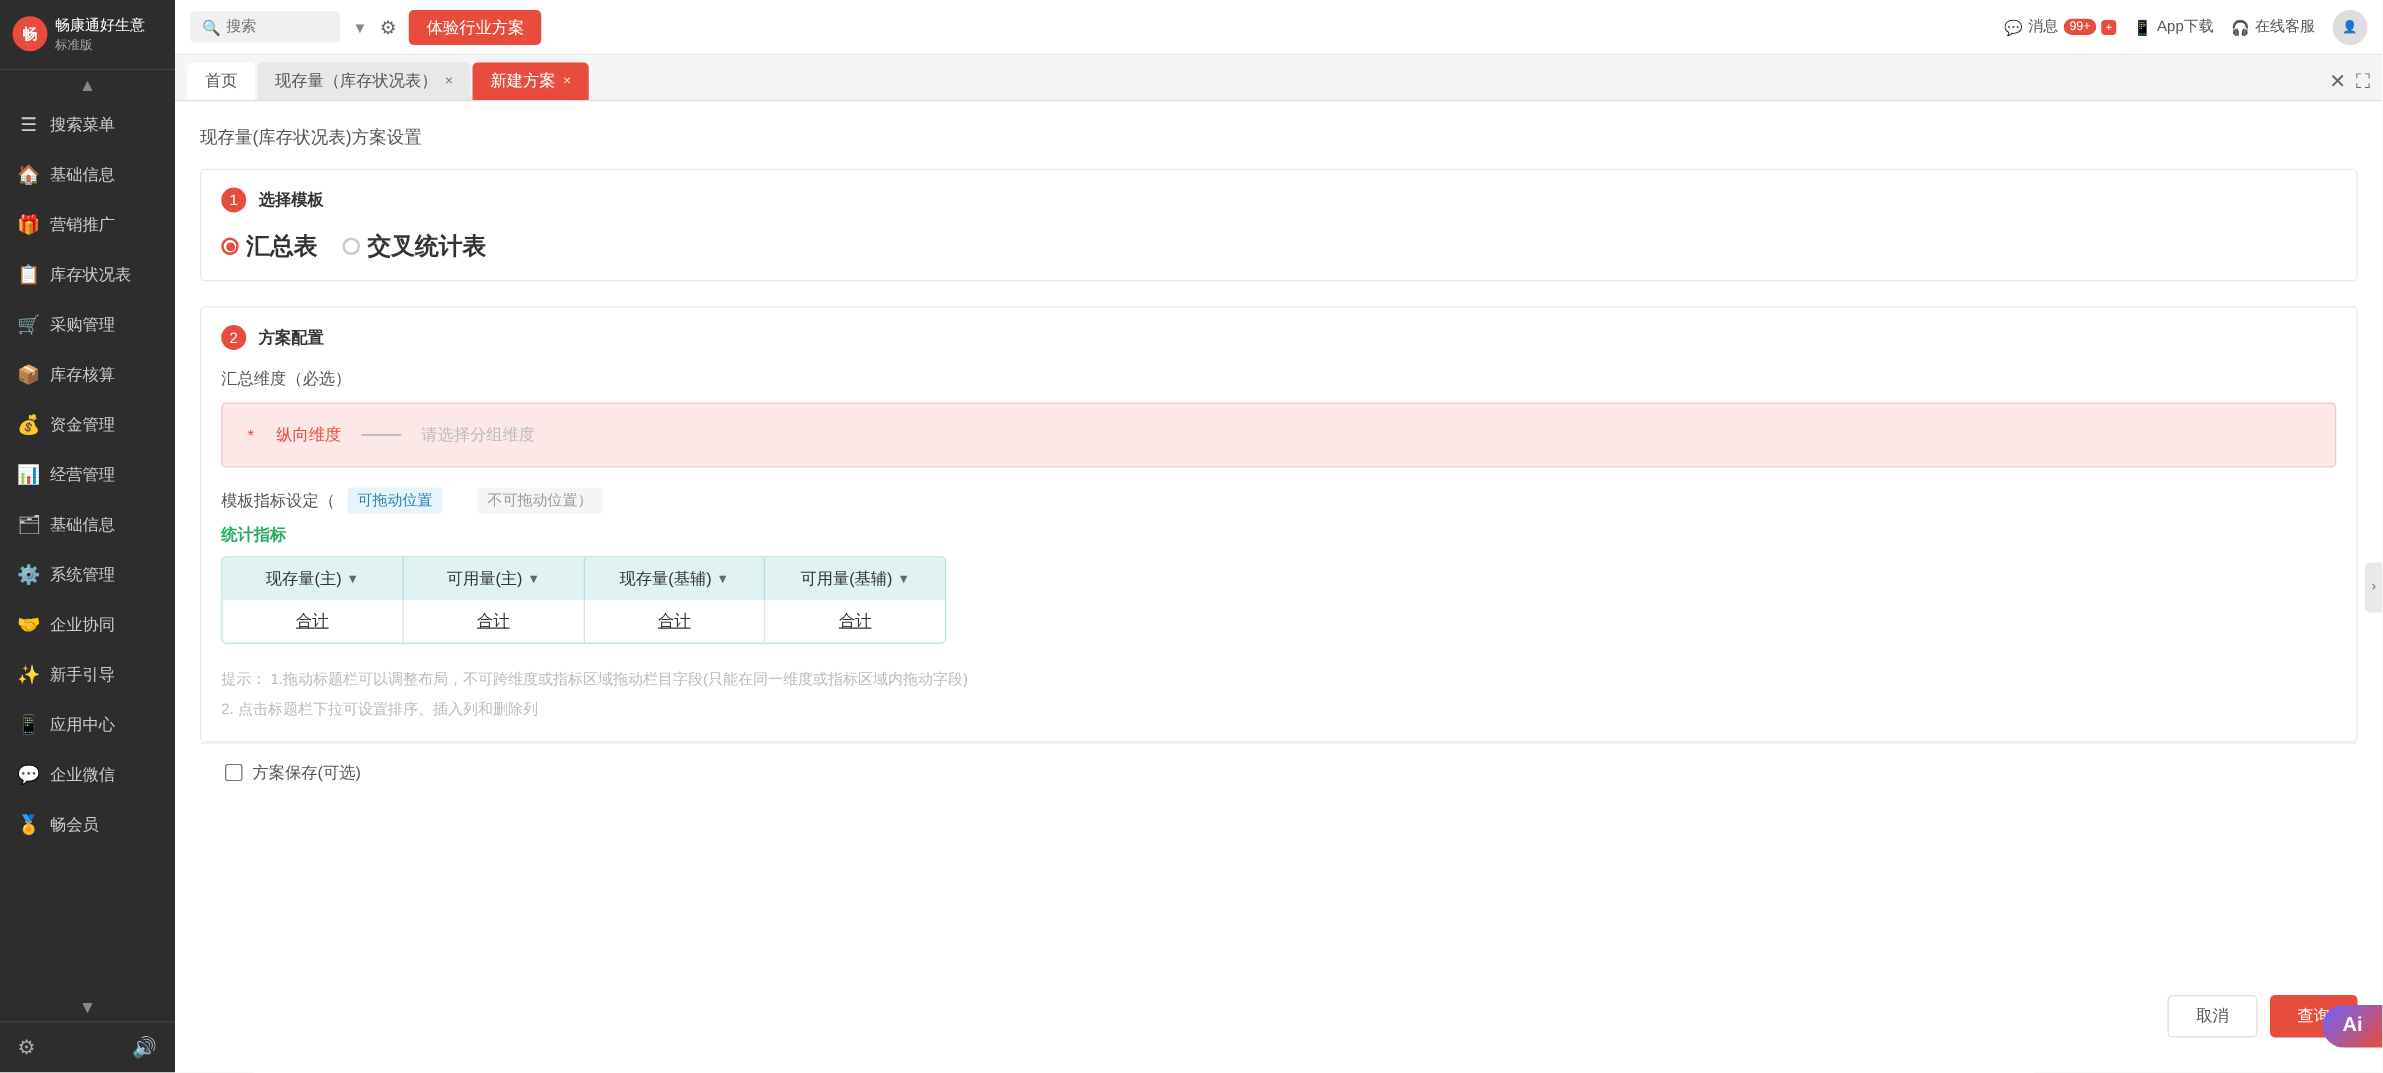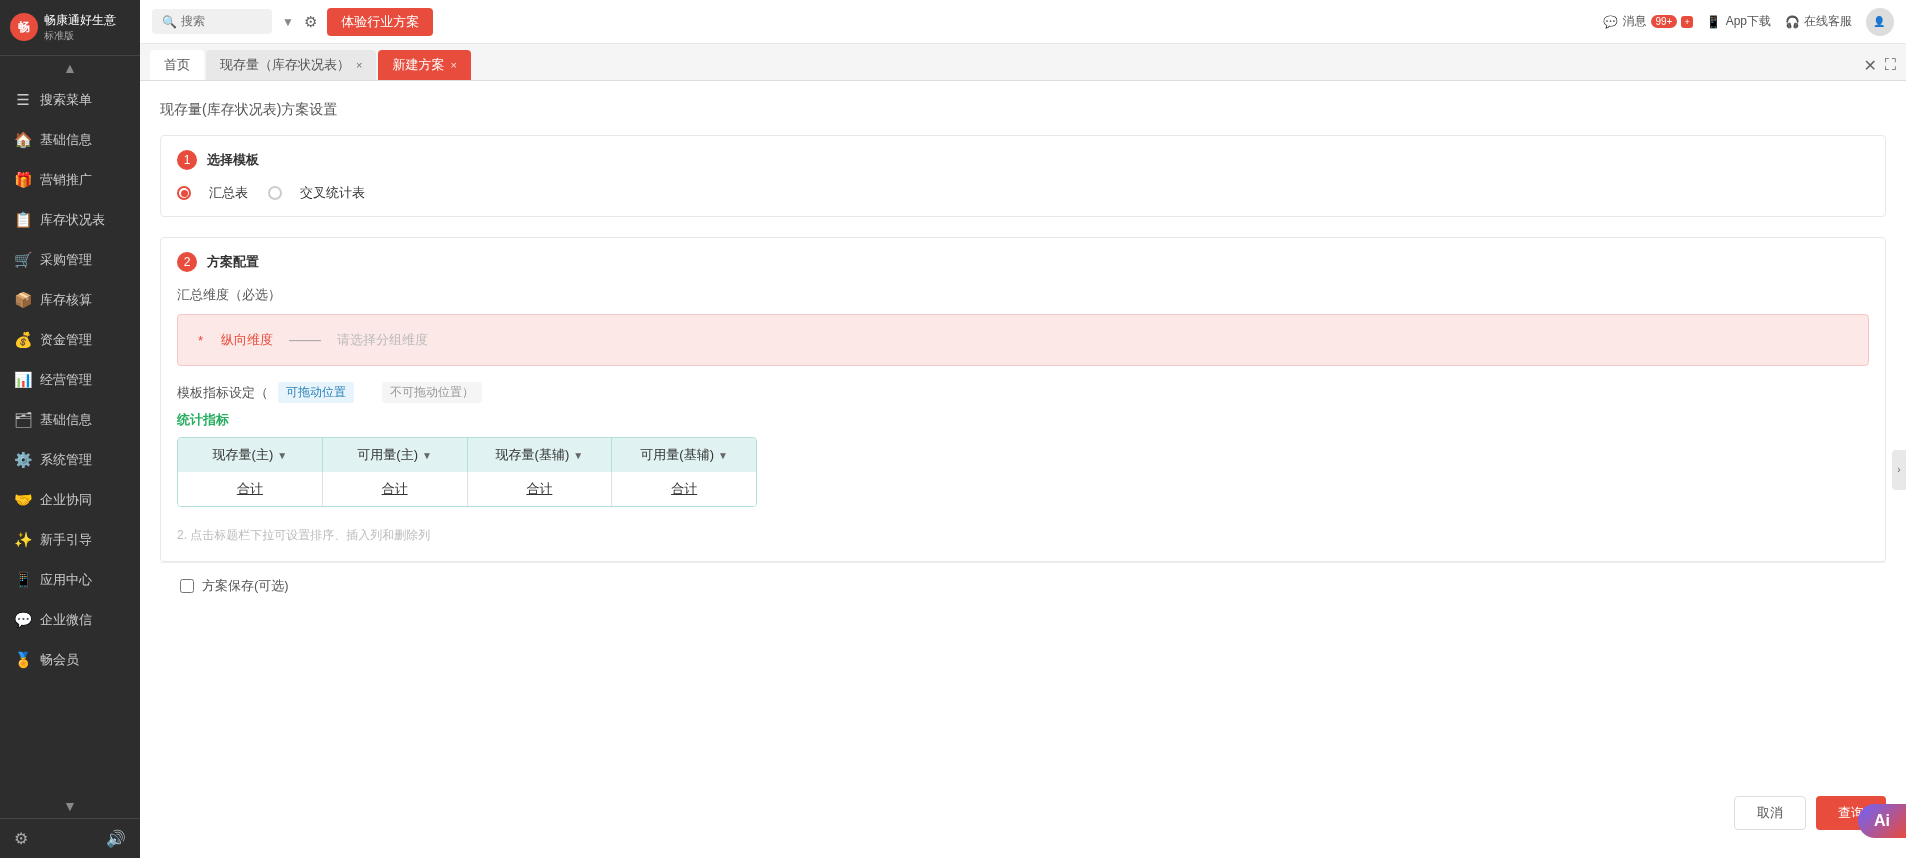--- a/index.html
+++ b/index.html
@@ -144,21 +144,21 @@
     .section-num {
       width: 20px; height: 20px; border-radius: 50%;
       background: #e74c3c; color: white;
       font-size: 12px; display: flex; align-items: center; justify-content: center;
       flex-shrink: 0;
     }
     .section-title { font-size: 13px; font-weight: 700; color: #333; }
 
     
     .radio-group { display: flex; align-items: center; gap: 20px; }
-    .radio-item { display: flex; align-items: center; gap: 18px; cursor: pointer; font-size: 13px; color: #333; }
+    .radio-item { display: flex; align-items: center; gap: 6px; cursor: pointer; font-size: 19px; color: #333; font-weight: bold; }
     .radio-circle {
       width: 14px; height: 14px; border-radius: 50%; border: 2px solid #ccc;
       display: flex; align-items: center; justify-content: center;
     }
     .radio-circle.checked { border-color: #e74c3c; }
     .radio-circle.checked::after {
       content: ''; width: 7px; height: 7px; border-radius: 50%; background: #e74c3c;
     }
 
     
@@ -458,20 +458,21 @@
             <div class="stats-table-body">
               <div class="stats-table-data">合计</div>
               <div class="stats-table-data">合计</div>
               <div class="stats-table-data">合计</div>
               <div class="stats-table-data">合计</div>
             </div>
           </div>
         </div>
 
         <div class="hints">
+          <div>提示：   1.拖动标题栏可以调整布局，不可跨维度或指标区域拖动栏目字段(只能在同一维度或指标区域内拖动字段)</div>
           <div>   2. 点击标题栏下拉可设置排序、插入列和删除列</div>
         </div>
       </div>
 
       <div class="save-option">
         <input type="checkbox" class="save-checkbox" style="">
         <span class="save-label">方案保存(可选)</span>
       </div>
 
       <div style="height:60px;"></div>

